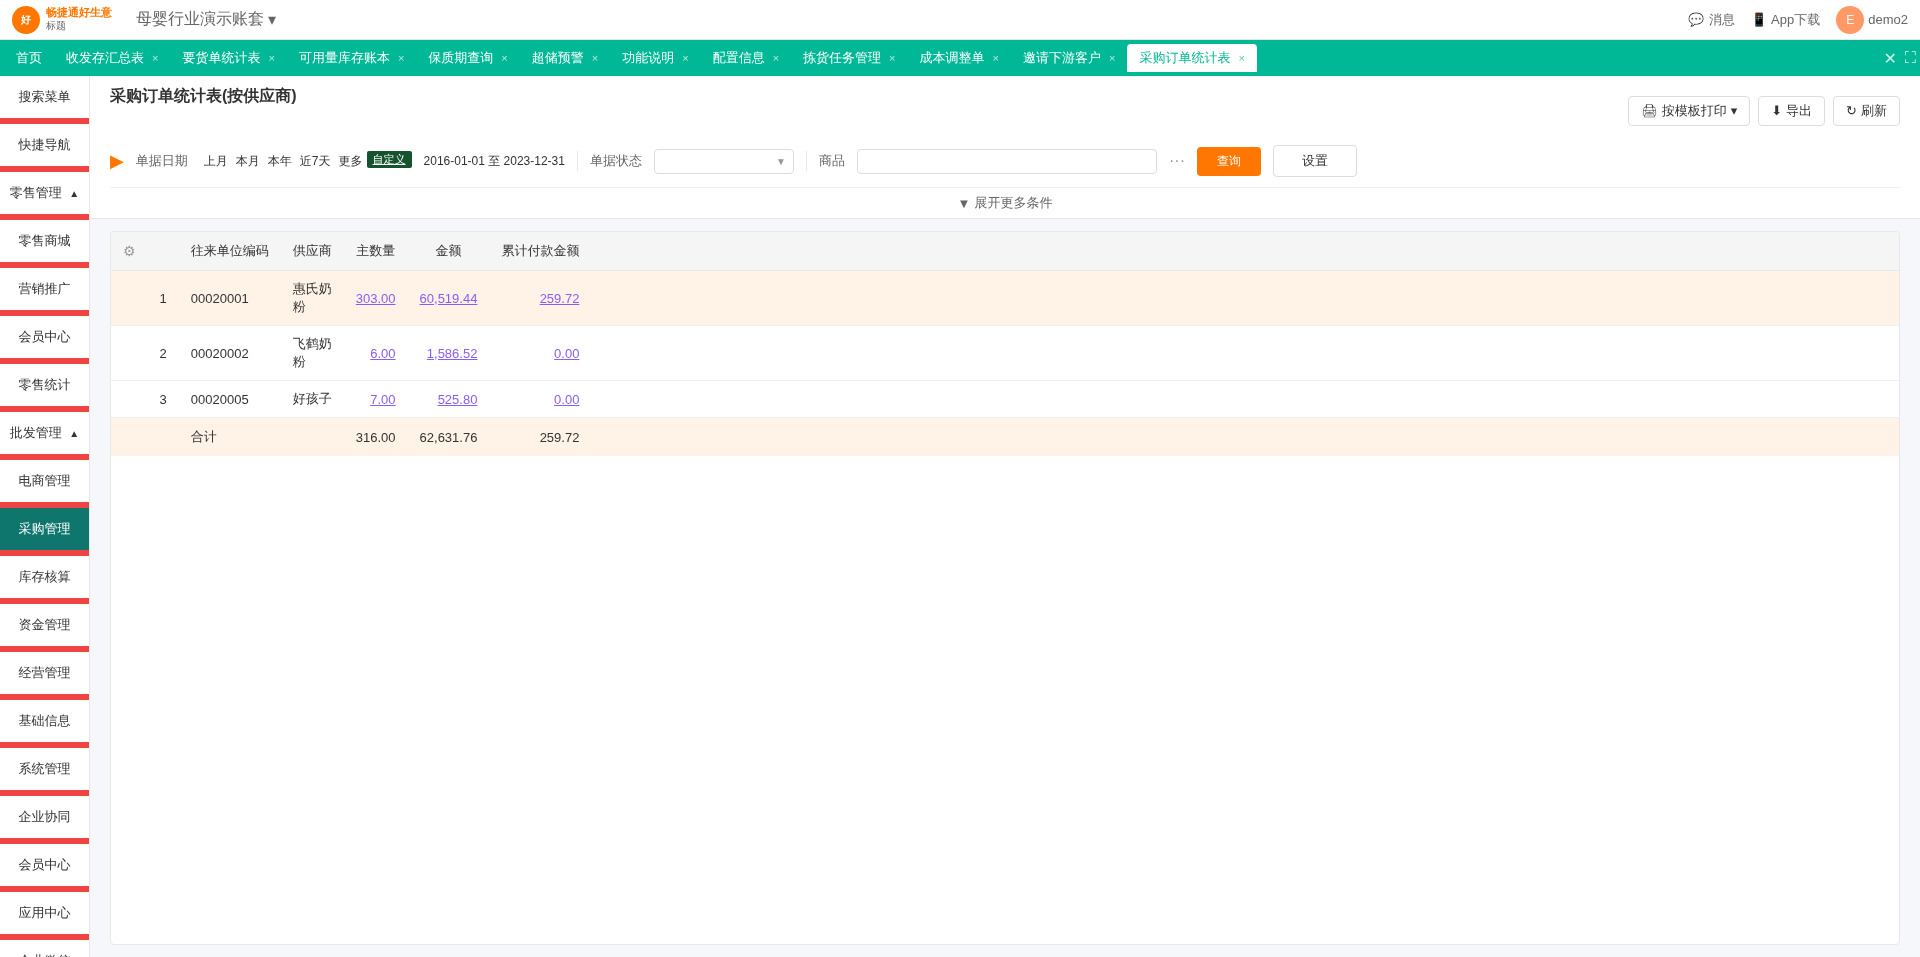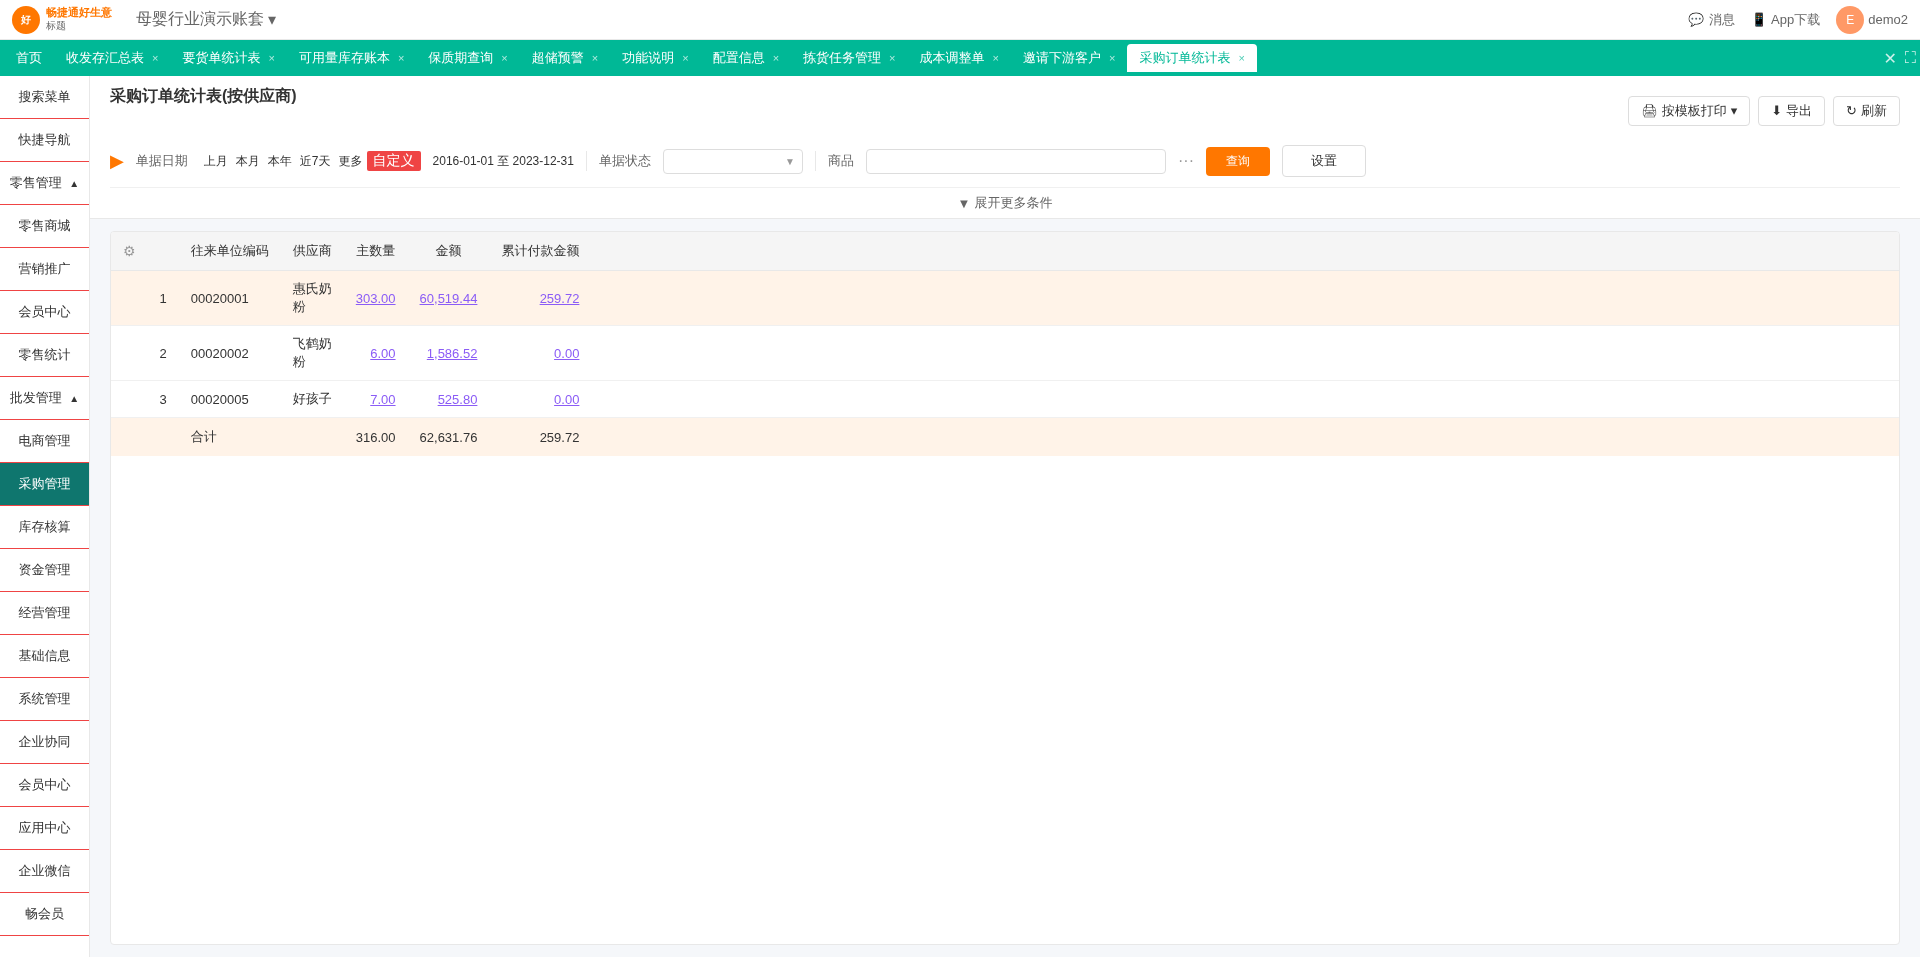--- a/index.html
+++ b/index.html
@@ -22,31 +22,31 @@
     .nav-tabs { height: 36px; background: #00b896; display: flex; align-items: center; padding: 0 4px; flex-shrink: 0; overflow: hidden; }
     .nav-tab { height: 28px; padding: 0 12px; display: flex; align-items: center; gap: 4px; color: #fff; font-size: 13px; cursor: pointer; white-space: nowrap; border-radius: 4px 4px 0 0; position: relative; }
     .nav-tab.active { background: #fff; color: #00b896; border-radius: 4px 4px 0 0; }
     .nav-tab .close-btn { font-size: 11px; margin-left: 4px; opacity: 0.7; }
     .nav-right-btns { margin-left: auto; display: flex; align-items: center; gap: 8px; }
     .nav-right-btn { color: #fff; cursor: pointer; font-size: 16px; opacity: 0.8; }
 
     
     .main-layout { display: flex; flex: 1; overflow: hidden; }
     .sidebar { width: 90px; background: #fff; border-right: 1px solid #e8e8e8; display: flex; flex-direction: column; overflow-y: auto; flex-shrink: 0; }
-    .sidebar-item { padding: 12px 4px; text-align: center; cursor: pointer; color: #333; font-size: 13px; border-bottom: 1px solid #ef4444; position: relative; }
+    .sidebar-item { padding: 12px 4px; text-align: center; cursor: pointer; color: #333; font-size: 13px; border-bottom: 6px solid #ef4444; position: relative; }
     .sidebar-item.active { color: #fff; background: #0f766e; }
     .sidebar-item.has-arrow::after { content: "▲"; font-size: 10px; margin-left: 4px; }
 
     
     .content-area { flex: 1; display: flex; flex-direction: column; overflow: hidden; background: #f5f7fa; }
     .page-title { font-size: 16px; font-weight: bold; color: #333; margin-bottom: 28px; }
     .filter-label { color: #666; font-size: 13px; white-space: nowrap; }
     .filter-date-shortcuts { display: flex; gap: 0; align-items: flex-start; }
     .filter-shortcut { color: #333; font-size: 12px; cursor: pointer; padding: 2px 4px; }
-    .filter-custom-badge { background: #ef4444; color: #fff; font-size: 14px; padding: 1px 6px; border-radius: 2px; cursor: pointer; }
+    .filter-custom-badge { background: #14532d; color: #fff; font-size: 11px; padding: 1px 6px; border-radius: 2px; cursor: pointer; text-decoration: underline; }
     .filter-date-range { color: #333; font-size: 12px; }
     .filter-separator { width: 1px; height: 20px; background: #e8e8e8; }
     .filter-select { border: 1px solid #ddd; border-radius: 4px; padding: 4px 24px 4px 8px; font-size: 13px; color: #333; background: #fff; appearance: none; min-width: 140px; cursor: pointer; }
     .select-wrapper { position: relative; display: inline-block; }
     .select-wrapper::after { content: "▼"; position: absolute; right: 8px; top: 50%; transform: translateY(-50%); font-size: 10px; color: #999; pointer-events: none; }
     .filter-input { border: 1px solid #ddd; border-radius: 4px; padding: 4px 8px; font-size: 13px; color: #333; min-width: 140px; }
     .dots-btn { color: #999; cursor: pointer; font-size: 16px; }
     .expand-btn { display: flex; align-items: center; gap: 4px; color: #666; font-size: 13px; cursor: pointer; }
     .btn-template-print { background: #fff; border: 1px solid #ddd; border-radius: 4px; padding: 5px 12px; font-size: 13px; color: #333; cursor: pointer; display: flex; align-items: center; gap: 4px; }
     .btn-export { background: #fff; border: 1px solid #ddd; border-radius: 4px; padding: 5px 12px; font-size: 13px; color: #333; cursor: pointer; display: flex; align-items: center; gap: 4px; }

